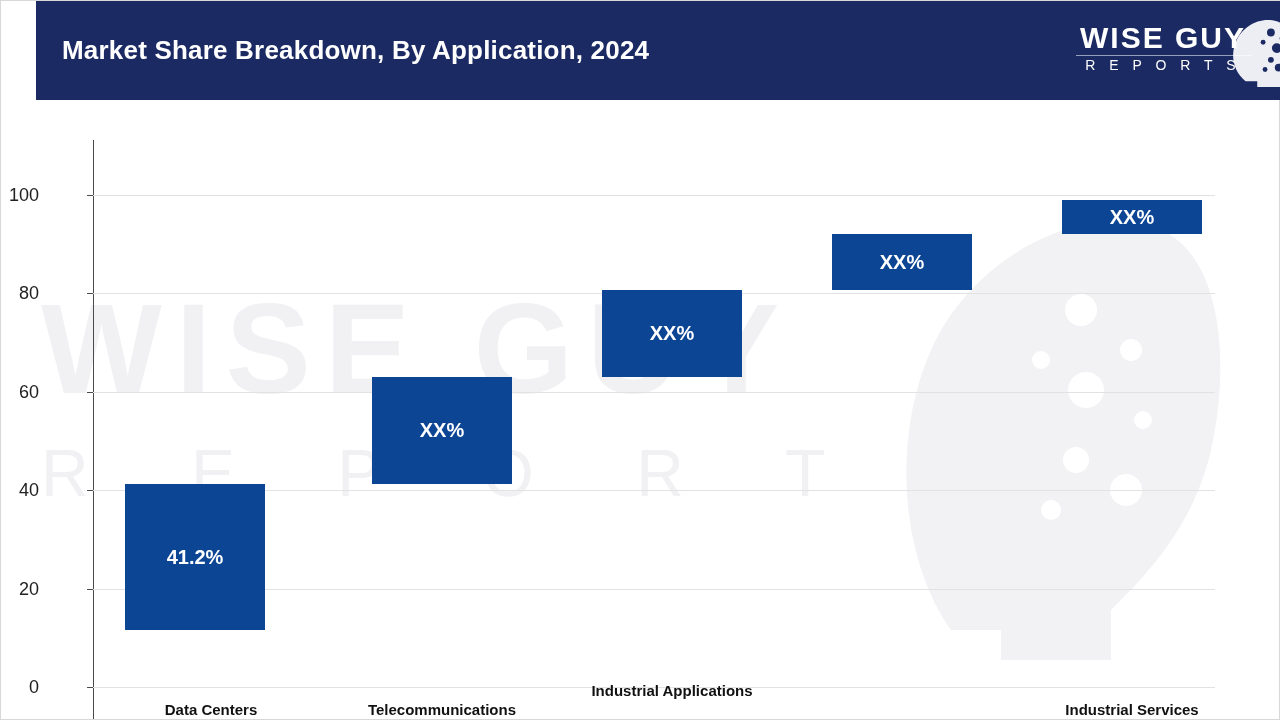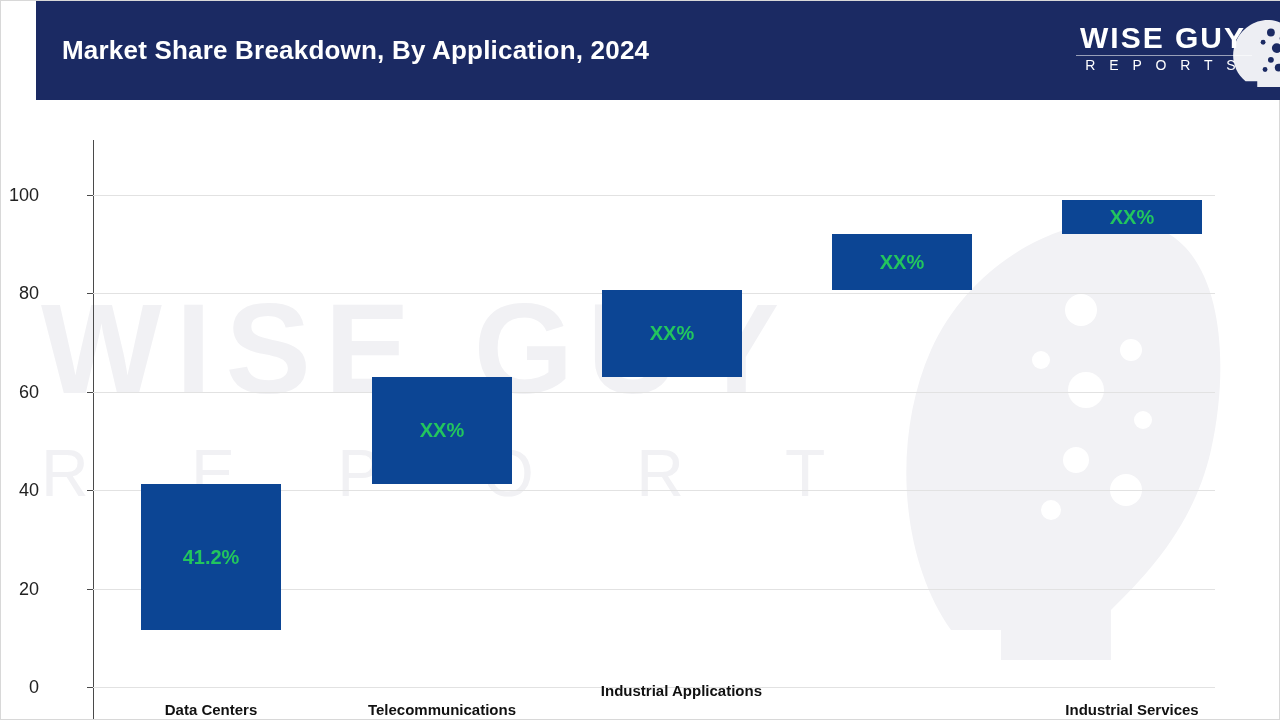--- a/index.html
+++ b/index.html
@@ -168,21 +168,21 @@
     background: #4a4a4a;
   }
   .bar {
     position: absolute;
     background: #0c4594;
     display: flex;
     align-items: center;
     justify-content: center;
   }
   .bar-label {
-    color: #22c55e;
+    color: #ffffff;
     font-size: 20px;
     font-weight: bold;
   }
   .cat-label {
     position: absolute;
     text-align: center;
     font-size: 15px;
     font-weight: bold;
     color: #111111;
     line-height: 20px;
@@ -249,36 +249,36 @@
       <div class="ytick" style="top:153px;">80</div>
       <div class="ytick" style="top:55px;">100</div>
 
       <div class="ytick-mark" style="top:547px;"></div>
       <div class="ytick-mark" style="top:449px;"></div>
       <div class="ytick-mark" style="top:350px;"></div>
       <div class="ytick-mark" style="top:252px;"></div>
       <div class="ytick-mark" style="top:153px;"></div>
       <div class="ytick-mark" style="top:55px;"></div>
 
-      <div class="bar" style="left:48px; top:344px; width:140px; height:146px;">
+      <div class="bar" style="left:32px; top:344px; width:140px; height:146px;">
         <span class="bar-label">41.2%</span>
       </div>
       <div class="bar" style="left:279px; top:237px; width:140px; height:107px;">
         <span class="bar-label">XX%</span>
       </div>
       <div class="bar" style="left:509px; top:150px; width:140px; height:87px;">
         <span class="bar-label">XX%</span>
       </div>
       <div class="bar" style="left:739px; top:94px; width:140px; height:56px;">
         <span class="bar-label">XX%</span>
       </div>
       <div class="bar" style="left:969px; top:60px; width:140px; height:34px;">
         <span class="bar-label">XX%</span>
       </div>
 
       <div class="cat-label" style="left:8px; top:560px; width:220px;">Data Centers</div>
       <div class="cat-label" style="left:239px; top:560px; width:220px;">Telecommunications</div>
-      <div class="cat-label" style="left:489px; top:541px; width:180px;text-align:right;">Industrial Applications</div>
+      <div class="cat-label" style="left:489px; top:541px; width:180px;">Industrial Applications</div>
       <div class="cat-label" style="left:929px; top:560px; width:220px;">Industrial Services</div>
     </div>
 
   </div>
 </div>
 
 </body></html>

